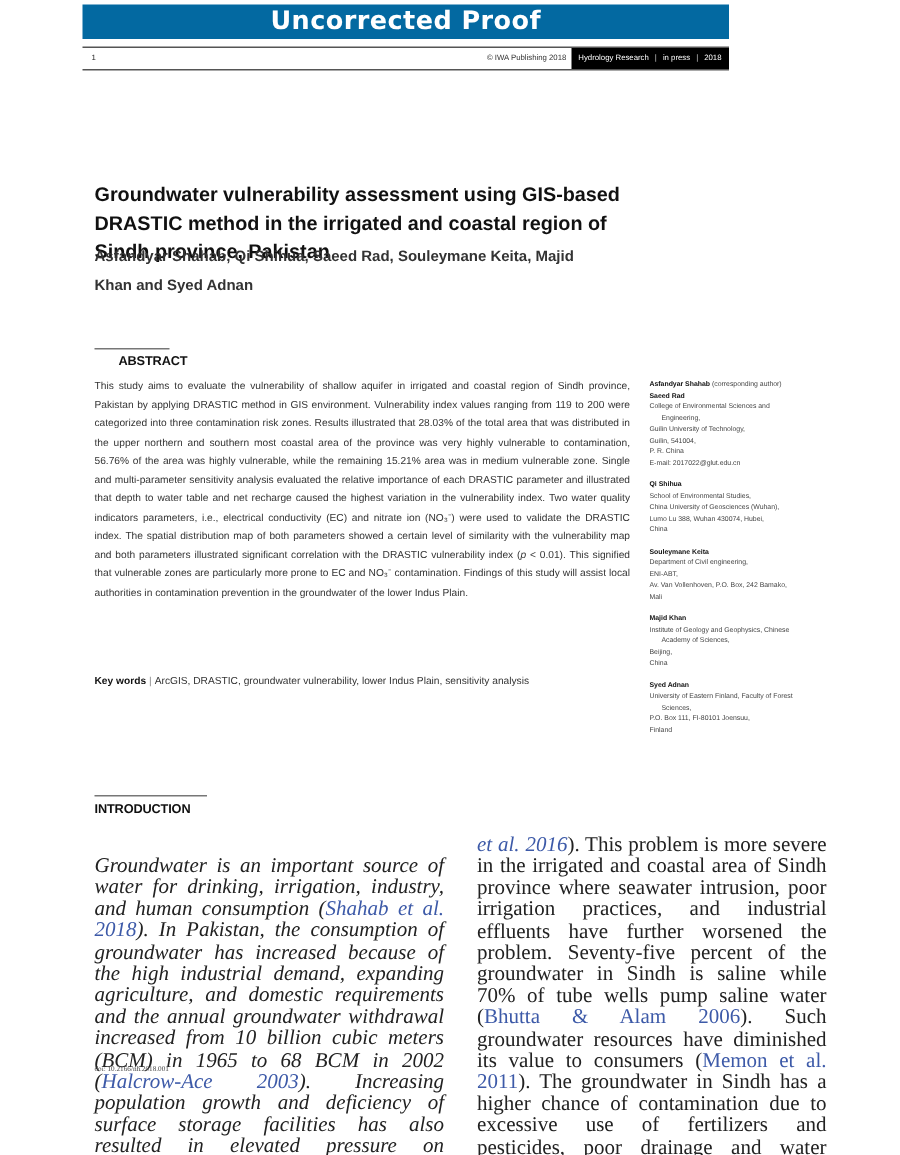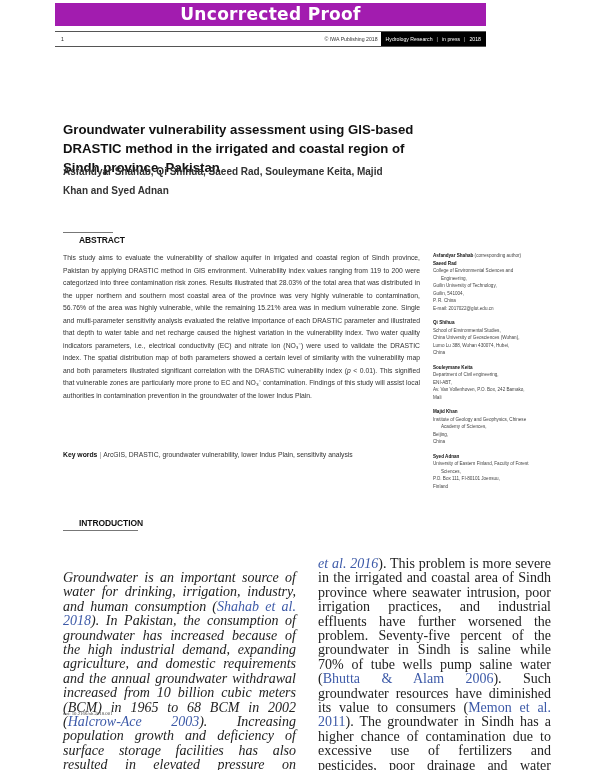--- a/index.html
+++ b/index.html
@@ -1,17 +1,17 @@
 <!DOCTYPE html>
 <html><head>
 <meta charset="utf-8">
 <style>
   html, body { margin: 0; padding: 0; background: #ffffff; }
   body { width: 600px; height: 770px; position: relative; overflow: hidden; font-family: "Liberation Sans", sans-serif; color: #1a1a1a; }
-  .proof-banner { position: absolute; left: 55px; top: 3px; width: 431px; height: 23px; background: #a21caf; color: #ffffff; font-family: "DejaVu Sans", sans-serif; font-size: 17px; font-weight: bold; text-align: center; line-height: 23px; letter-spacing: 0.3px; }
+  .proof-banner { position: absolute; left: 55px; top: 3px; width: 431px; height: 23px; background: #0369a1; color: #ffffff; font-family: "DejaVu Sans", sans-serif; font-size: 17px; font-weight: bold; text-align: center; line-height: 23px; letter-spacing: 0.3px; }
   .proof-banner { width: 431px; }
   .header-bar { position: absolute; left: 55px; top: 31px; width: 431px; height: 14px; border-top: 1.5px solid #555; border-bottom: 1.5px solid #555; display: flex; align-items: center; font-size: 5.2px; }
   .page-num { padding-left: 6px; flex: 1; }
   .copyright { padding-right: 3px; color: #333; }
   .journal-box { background: #000; color: #fff; height: 100%; display: flex; align-items: center; padding: 0 5px; gap: 4px; }
   .journal-box .sep { color: #ccc; }
 
   .title { position: absolute; left: 63px; top: 120px; width: 380px; font-size: 13.2px; font-weight: bold; line-height: 19px; color: #111; }
   .authors { position: absolute; left: 63px; top: 163px; width: 320px; font-size: 10px; line-height: 18.5px; color: #333; font-weight: bold; }
 
@@ -100,21 +100,21 @@
   <div class="blk">
     <div class="nm">Syed Adnan</div>
     <div>University of Eastern Finland, Faculty of Forest</div>
     <div class="ind">Sciences,</div>
     <div>P.O. Box 111, FI-80101 Joensuu,</div>
     <div>Finland</div>
   </div>
 </div>
 
 <div class="section-rule" style="left:63px; top:530px; width:75px;"></div>
-<div class="section-head" style="left:63px; top:518px;margin-left:16px;">INTRODUCTION</div>
+<div class="section-head" style="left:63px; top:534px;">INTRODUCTION</div>
 
 <div class="intro-col left">
   <span>Groundwater is an important source of water for drinking, irrigation, industry, and human consumption (</span><a class="cite">Shahab et al. 2018</a><span>). In Pakistan, the consumption of groundwater has increased because of the high industrial demand, expanding agriculture, and domestic requirements and the annual groundwater withdrawal increased from 10 billion cubic meters (BCM) in 1965 to 68 BCM in 2002 (</span><a class="cite">Halcrow-Ace 2003</a><span>). Increasing population growth and deficiency of surface storage facilities has also resulted in elevated pressure on groundwater, consequently causing significant deterioration in both its quality and quantity (</span><a class="cite">Zghibi</a>
 </div>
 
 <div class="intro-col right">
   <a class="cite" style="font-style:italic">et al. 2016</a><span>). This problem is more severe in the irrigated and coastal area of Sindh province where seawater intrusion, poor irrigation practices, and industrial effluents have further worsened the problem. Seventy-five percent of the groundwater in Sindh is saline while 70% of tube wells pump saline water (</span><a class="cite">Bhutta &amp; Alam 2006</a><span>). Such groundwater resources have diminished its value to consumers (</span><a class="cite">Memon et al. 2011</a><span>). The groundwater in Sindh has a higher chance of contamination due to excessive use of fertilizers and pesticides, poor drainage and water management practices and flat topography (</span><a class="cite">Steenbergen</a>
 </div>
 
 <div class="doi">doi: 10.2166/nh.2018.001</div>

